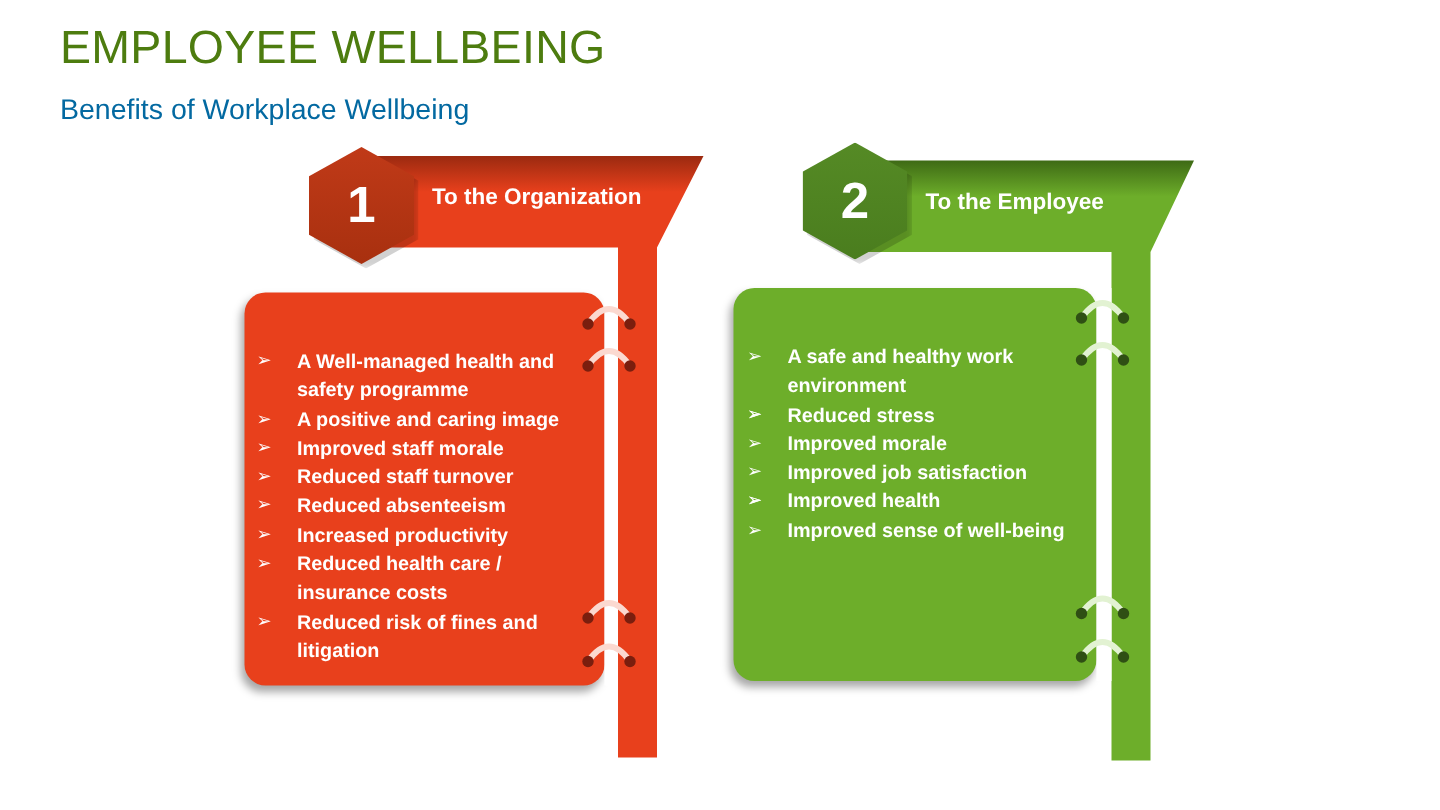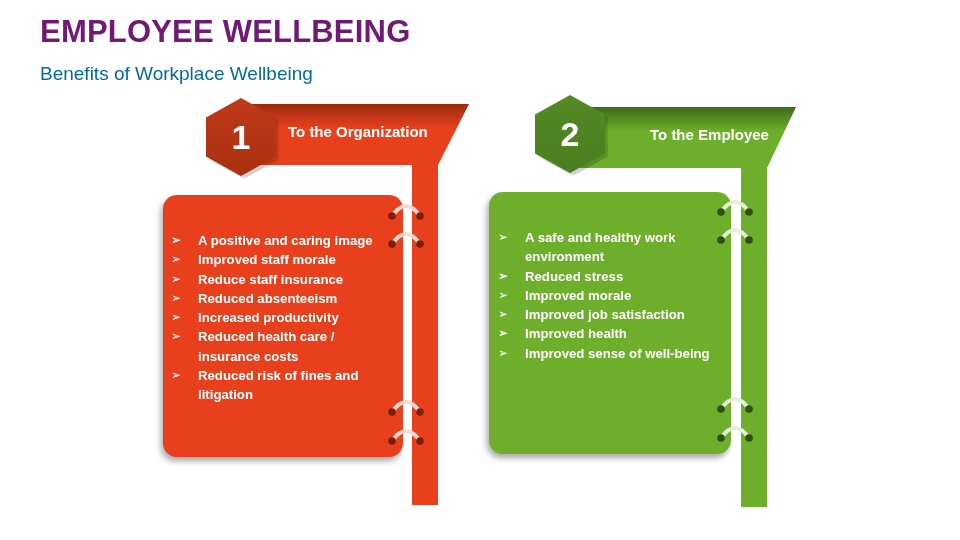--- a/index.html
+++ b/index.html
@@ -1,21 +1,21 @@
 <!DOCTYPE html>
 <html><head>
   <meta charset="utf-8">
   <style>
     * { margin: 0; padding: 0; box-sizing: border-box; }
     html, body { width: 960px; height: 540px; background: #ffffff; overflow: hidden; }
     body { position: relative; font-family: "Liberation Sans", "DejaVu Sans", sans-serif; }
 
     .title {
       position: absolute; left: 40px; top: 14px;
-      font-size: 31px; font-weight: bold; color: #701a75; letter-spacing: 0.2px;
+      font-size: 31px; font-weight: normal; color: #4d7c0f; letter-spacing: 0.2px;
     }
     .subtitle {
       position: absolute; left: 40px; top: 63px;
       font-size: 19px; color: #0369a1;
     }
 
     .panel { position: absolute; top: 0; left: 0; width: 960px; height: 540px; pointer-events: none; }
     .panel > * { pointer-events: auto; }
 
     .banner-svg { position: absolute; left: 0; top: 0; }
@@ -63,32 +63,33 @@
       </linearGradient>
     </defs>
 
     <polygon points="235,104 469,104 438,165 438,505 412,505 412,165 235,165" fill="url(#topShadeR)"></polygon>
   </svg>
 
   <div class="card" style="left:163px; top:195px; width:240px; height:262px; background:#E8401C;">
     <ul>
       <li style="margin-top:0">
         <span class="bullet">➢</span>
+        <span>A Well-managed health and safety programme</span>
       </li>
       <li>
         <span class="bullet">➢</span>
         <span>A positive and caring image</span>
       </li>
       <li>
         <span class="bullet">➢</span>
         <span>Improved staff morale</span>
       </li>
       <li>
         <span class="bullet">➢</span>
-        <span>Reduce staff insurance</span>
+        <span>Reduced staff turnover</span>
       </li>
       <li>
         <span class="bullet">➢</span>
         <span>Reduced absenteeism</span>
       </li>
       <li>
         <span class="bullet">➢</span>
         <span>Increased productivity</span>
       </li>
       <li>
@@ -195,14 +196,14 @@
       <circle cx="34" cy="20" r="3.8" fill="#2F4F14"></circle>
   </svg>
   <svg class="hook" style="left:715px; top:418px;" viewBox="0 0 40 26">
     <path d="M6,20 Q20,0 34,20" fill="none" stroke="#e2f2d2" stroke-width="4" stroke-linecap="round"></path>
     <circle cx="6" cy="20" r="3.8" fill="#2F4F14"></circle>
       <circle cx="34" cy="20" r="3.8" fill="#2F4F14"></circle>
   </svg>
 
   <div class="hex-shadow" style="left:538px; top:98px;"></div>
   <div class="hex" style="left:535px; top:95px; background:linear-gradient(180deg,#558a25,#4a7d1e);">2</div>
-  <div class="banner-label" style="left:650px; top:126px;text-align:center;">To the Employee</div>
+  <div class="banner-label" style="left:617px; top:126px;text-align:center;">To the Employee</div>
 </div>
 
 </body></html>

